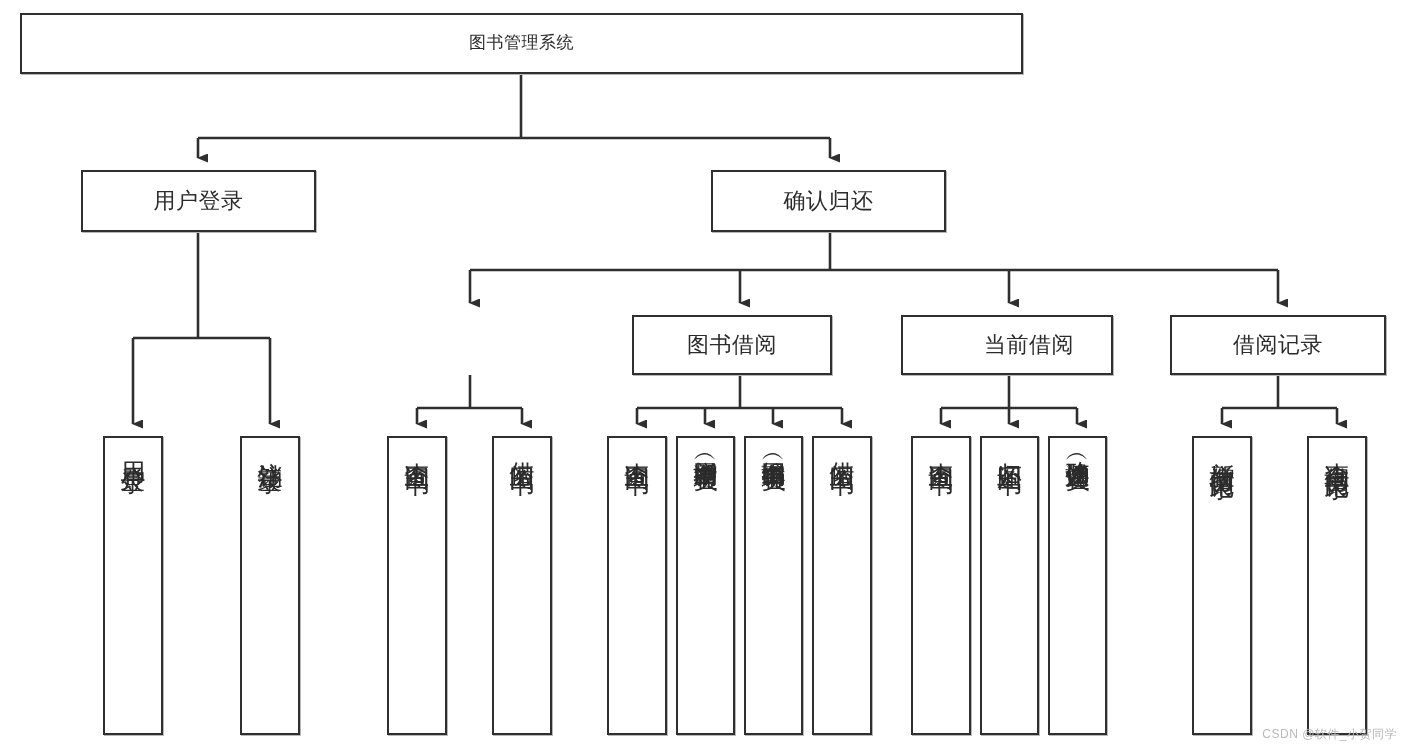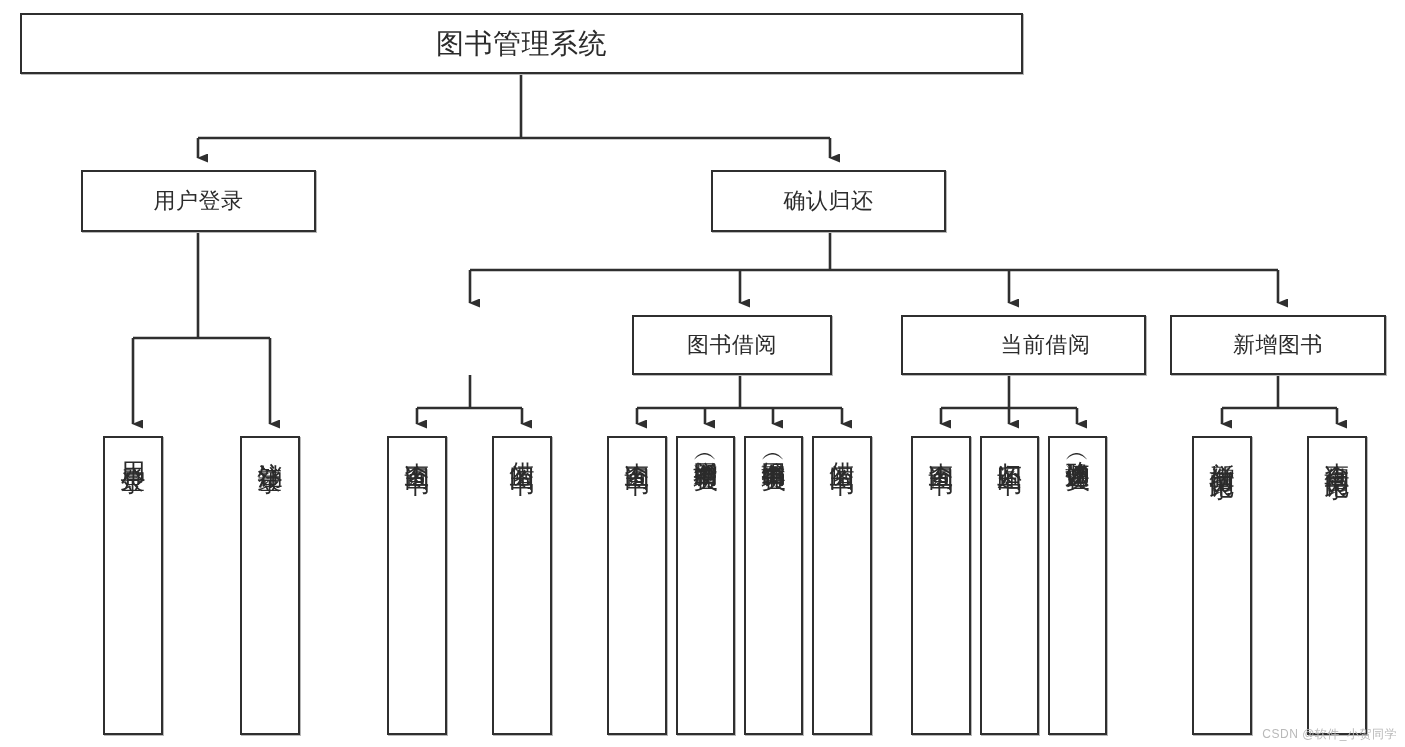--- a/index.html
+++ b/index.html
@@ -42,21 +42,21 @@
     text-align: center;
     line-height: 1.18;
     letter-spacing: 0.5px;
     color: #2b2b2b;
   }
   .node.horiz .label {
     font-size: 22px;
     writing-mode: horizontal-tb;
   }
   .node.root .label {
-    font-size: 28px;
+    font-size: 17px;
   }
   .node.vert {
     align-items: flex-start;
     padding-top: 4px;
   }
   .node.vert .label {
     writing-mode: vertical-rl;
     text-orientation: upright;
     font-size: 25px;
     letter-spacing: 3px;
@@ -140,25 +140,25 @@
   <div class="node horiz" style="left:81px; top:170px; width:235px; height:62px;">
     <span class="label">用户登录</span>
   </div>
   <div class="node horiz" style="left:711px; top:170px; width:235px; height:62px;">
     <span class="label">确认归还</span>
   </div>
 
   <div class="node horiz" style="left:632px; top:315px; width:200px; height:60px;justify-content:center;">
     <span class="label">图书借阅</span>
   </div>
-  <div class="node horiz" style="left:901px; top:315px; width:245px; height:60px;padding-left:44px;">
+  <div class="node horiz" style="left:901px; top:315px; width:212px; height:60px;padding-left:44px;">
     <span class="label">当前借阅</span>
   </div>
   <div class="node horiz" style="left:1170px; top:315px; width:216px; height:60px;">
-    <span class="label">新增图书</span>
+    <span class="label">借阅记录</span>
   </div>
 
   <div class="node vert" style="left:103px; top:436px; width:60px; height:299px;">
     <span class="label">用户登录</span>
   </div>
   <div class="node vert" style="left:240px; top:436px; width:60px; height:299px;">
     <span class="label">注销登录</span>
   </div>
 
   <div class="node vert" style="left:387px; top:436px; width:60px; height:299px;">

